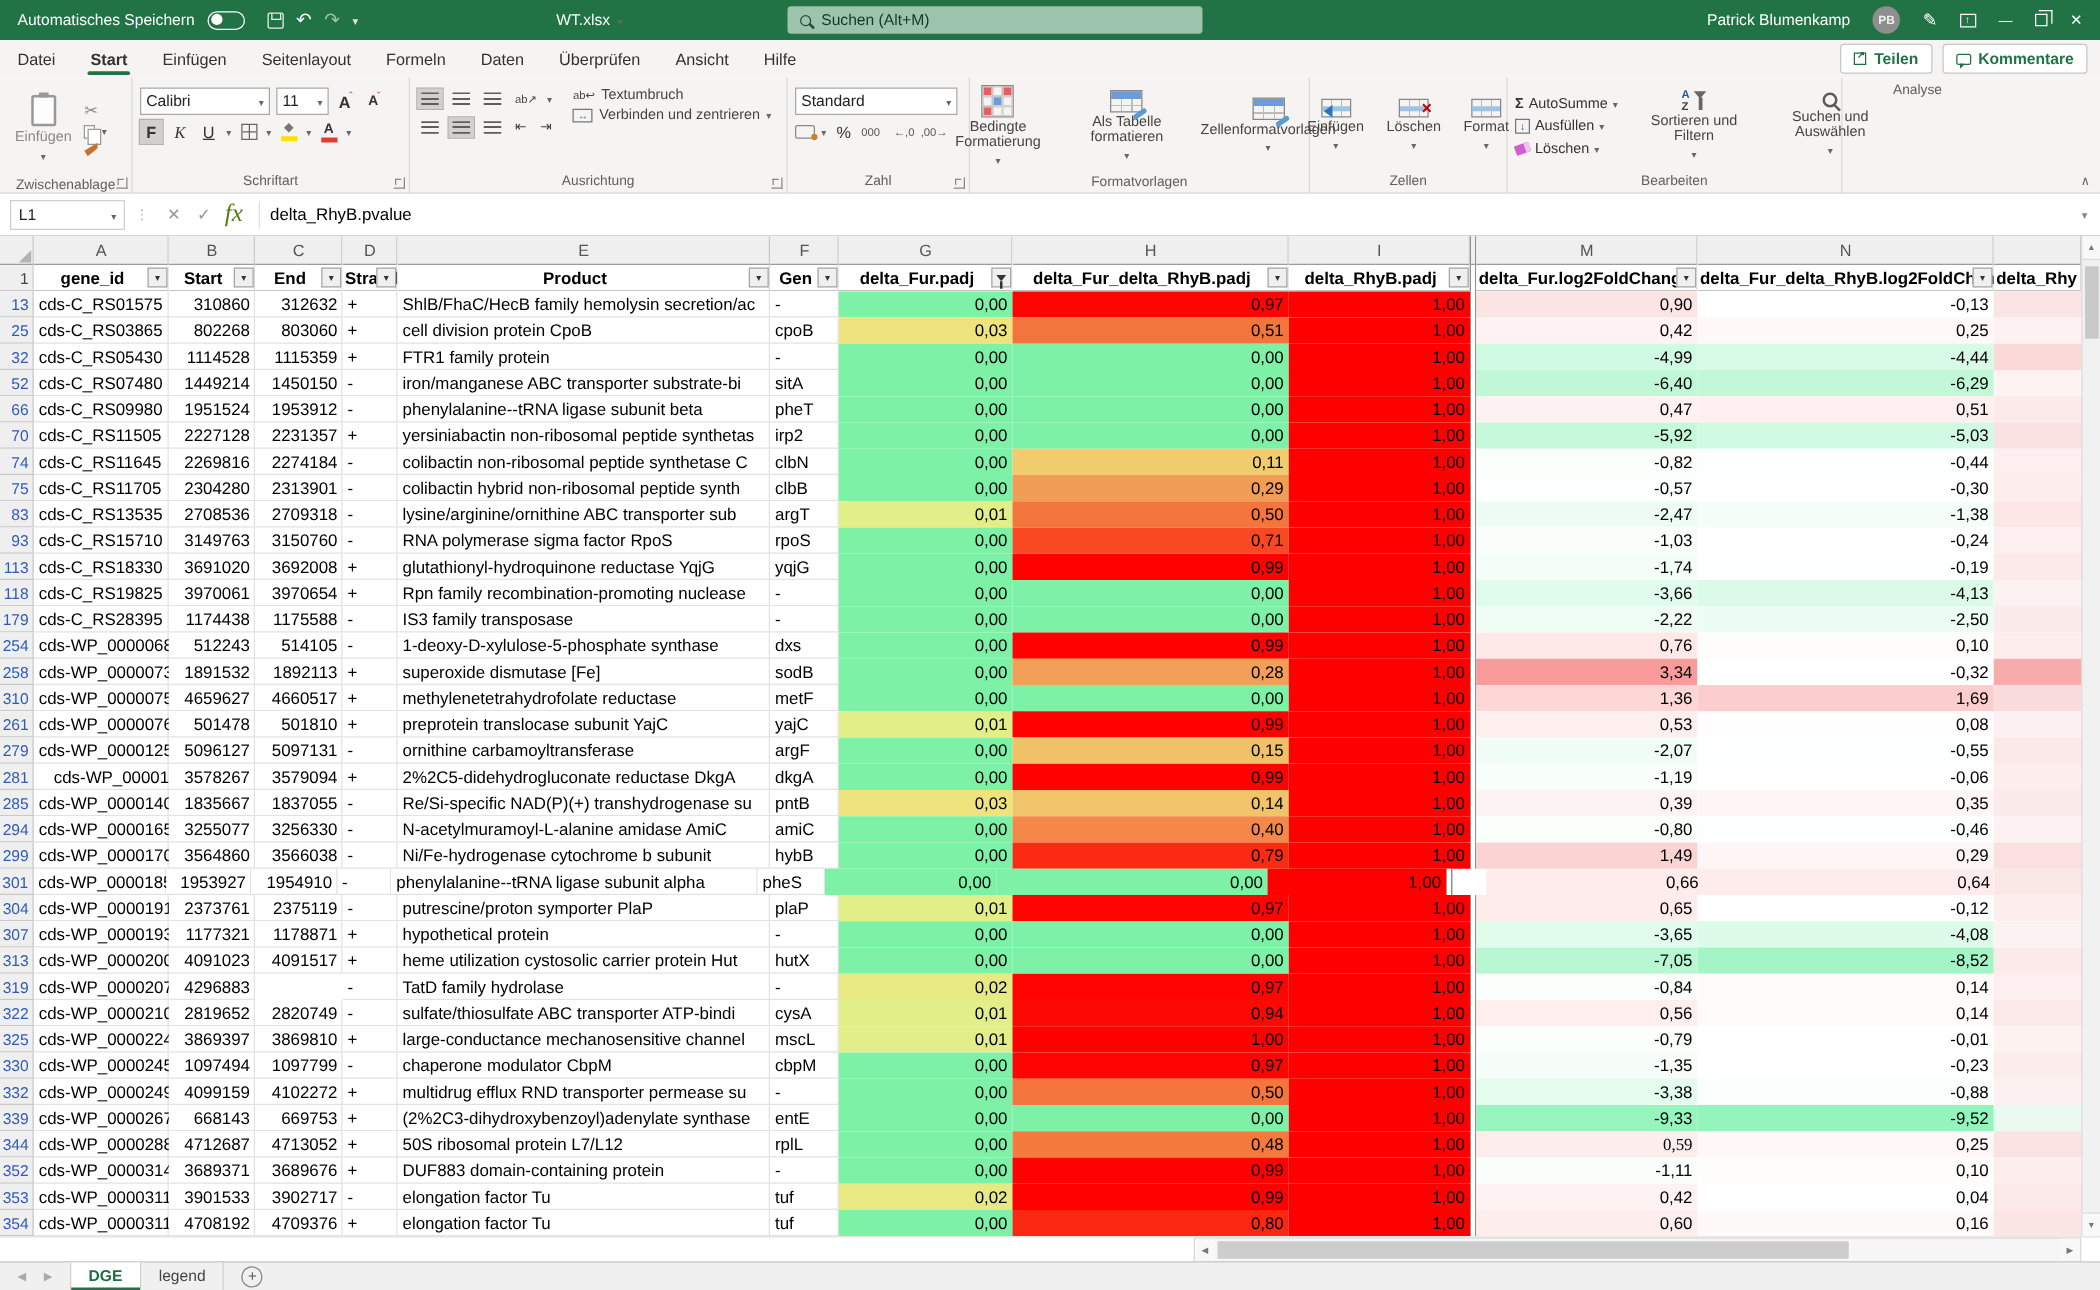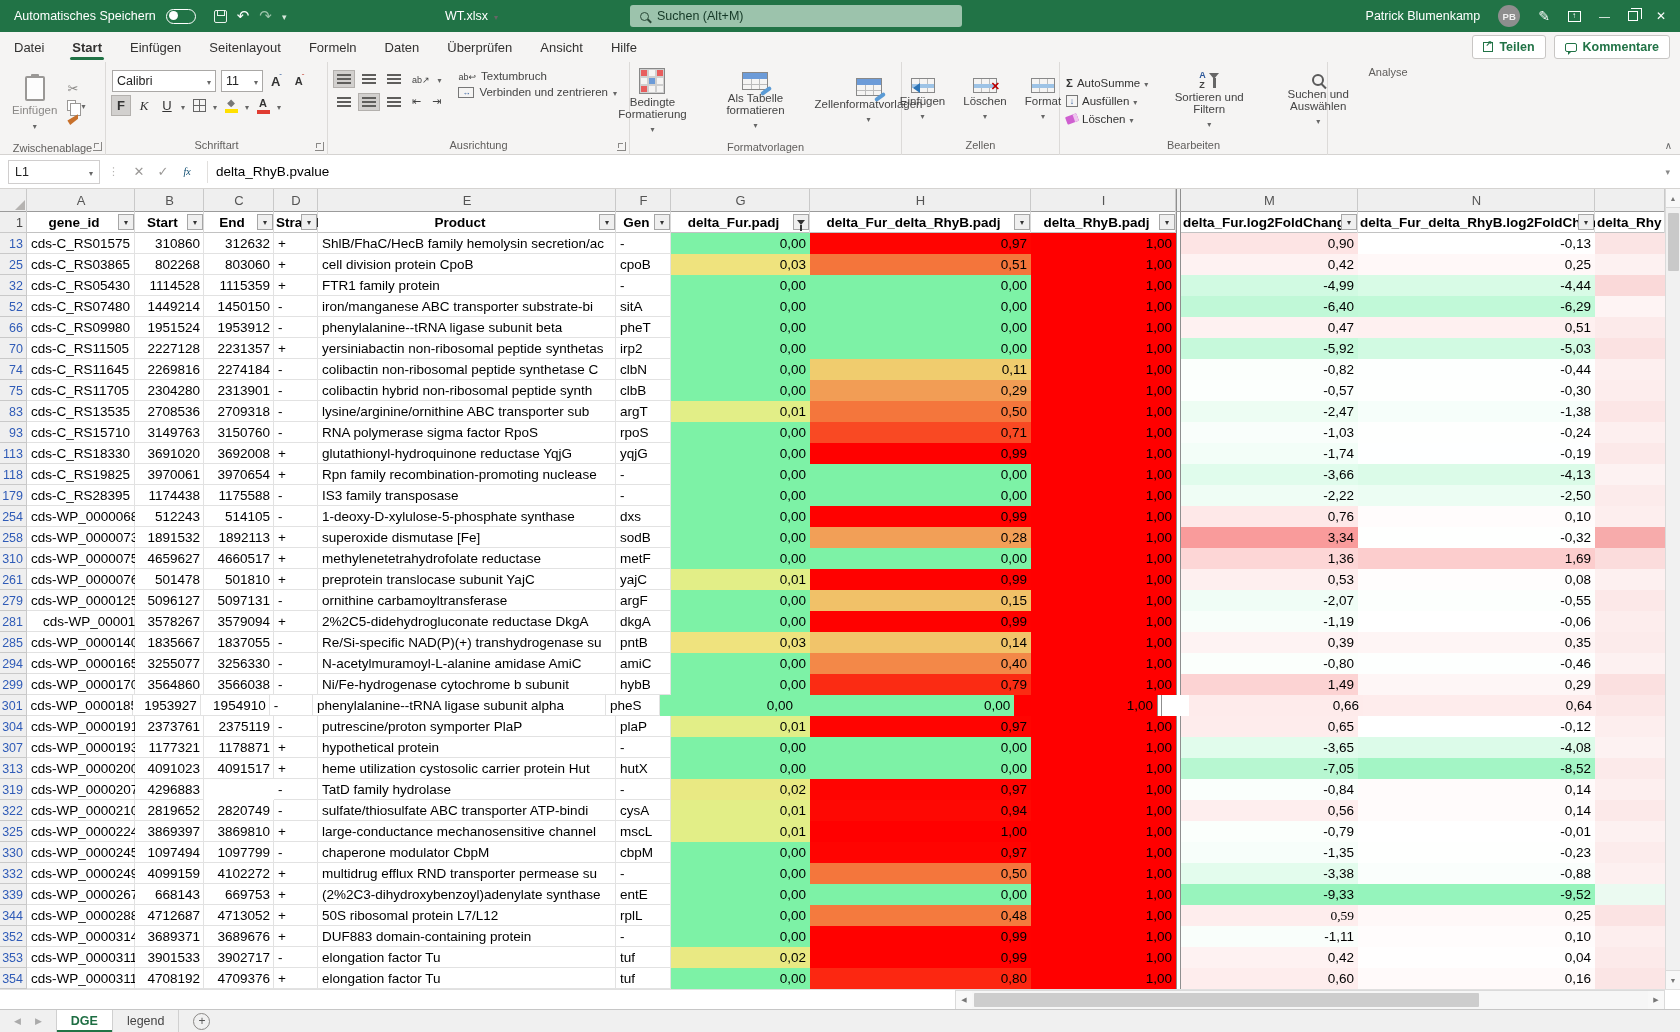--- a/index.html
+++ b/index.html
@@ -102,21 +102,21 @@
   .magbig::after{content:"";position:absolute;width:7px;height:2px;background:#5a5a5a;transform:rotate(45deg);right:-5px;bottom:-3px}
   .daic{width:26px;height:20px;border:1px solid #888;background:repeating-linear-gradient(90deg,transparent 0 7.6px,#bbb 7.6px 8.6px),repeating-linear-gradient(transparent 0 5.6px,#bbb 5.6px 6.6px);position:relative;display:flex;align-items:center;justify-content:center}
   .collapse{position:absolute;right:8px;bottom:3px;font-size:10px;color:#666}
   .collapse::after{content:"∧"}
 
   
   .fbar{position:absolute;left:0;top:155px;width:1680px;height:34px;background:#fff;border-bottom:1px solid #d5d3d1;display:flex;align-items:center}
   .namebox{width:92px;height:24px;margin-left:8px;border:1px solid #d0cece;display:flex;align-items:center;justify-content:space-between;padding:0 6px;font-size:12.5px;color:#222}
   .vdots{color:#b5b3b1;font-size:11px;margin:0 8px}
   .fico{width:24px;text-align:center;color:#9a9896;font-size:13px}
-  .fx{font-family:"Liberation Serif",serif;font-style:italic;color:#0c4a6e;font-size:10px}
+  .fx{font-family:"Liberation Serif",serif;font-style:italic;color:#4d7c0f;font-size:20px}
   .fdivider{width:1px;height:22px;background:#e1dfdd;margin:0 8px}
   .ftext{font-size:13.5px;color:#000}
   .fexp{position:absolute;right:10px;color:#888;font-size:9px}
   .fexp::after{content:"▾"}
 
   
   .sheet{position:absolute;left:0;top:189px;width:1665px}
   .lrow{display:flex;height:23px}
   .hrow{display:flex;height:21px}
   .trow{display:flex;height:21px}
@@ -332,20 +332,40 @@
               <span class="mergic">↔</span>
               <span>Verbinden und zentrieren</span>
               <span class="dd"></span>
             </span>
         </div>
       </div>
       <div class="rg-label">Ausrichtung</div>
       <span class="launcher"></span>
     </div>
 
+    <div class="rgroup" style="width:146px">
+      <div class="rg-body" style="align-items:flex-start;padding-top:8px">
+        <div class="fcol" style="width:100%">
+          <span class="selbox" style="width:130px">
+              <span>Standard</span>
+              <span class="dd"></span>
+            </span>
+          <div class="frow">
+            <span class="monic"></span>
+              <span class="dd"></span>
+            <span class="glyphbtn">%</span>
+            <span class="smalltxt">000</span>
+            <span class="smalltxt" style="margin-left:6px">←,0</span>
+            <span class="smalltxt">,00→</span>
+          </div>
+        </div>
+      </div>
+      <div class="rg-label">Zahl</div>
+      <span class="launcher"></span>
+    </div>
 
     <div class="rgroup" style="width:272px">
       <div class="rg-body" style="justify-content:center;gap:10px">
         <div class="stackbtn">
           <span class="bficon">
               <span style="background:#e85d5d"></span>
               <span></span>
               <span style="background:#e85d5d"></span>
               <span></span>
               <span style="background:#6c9bd8"></span>

